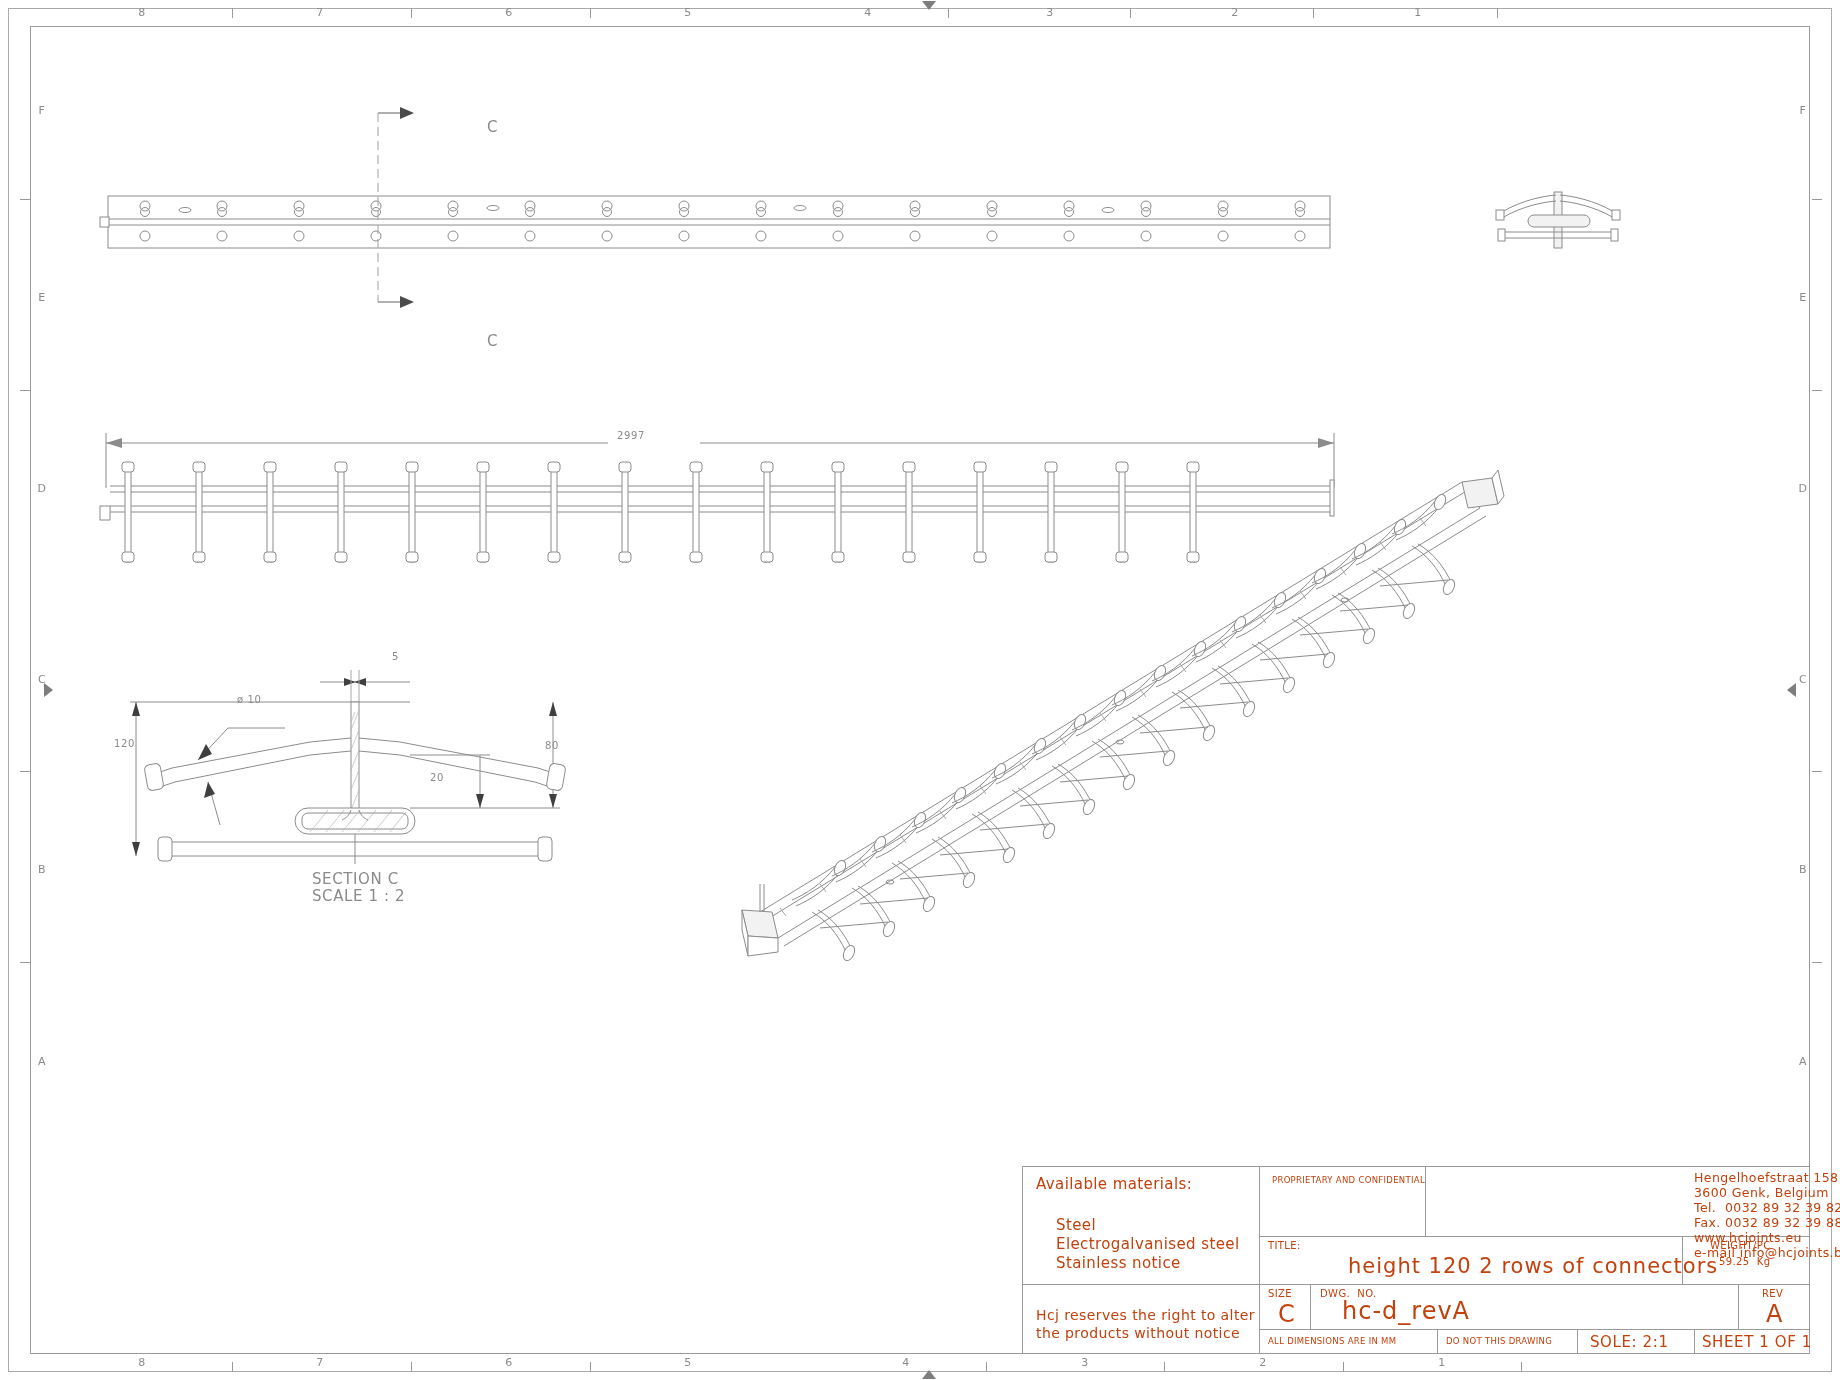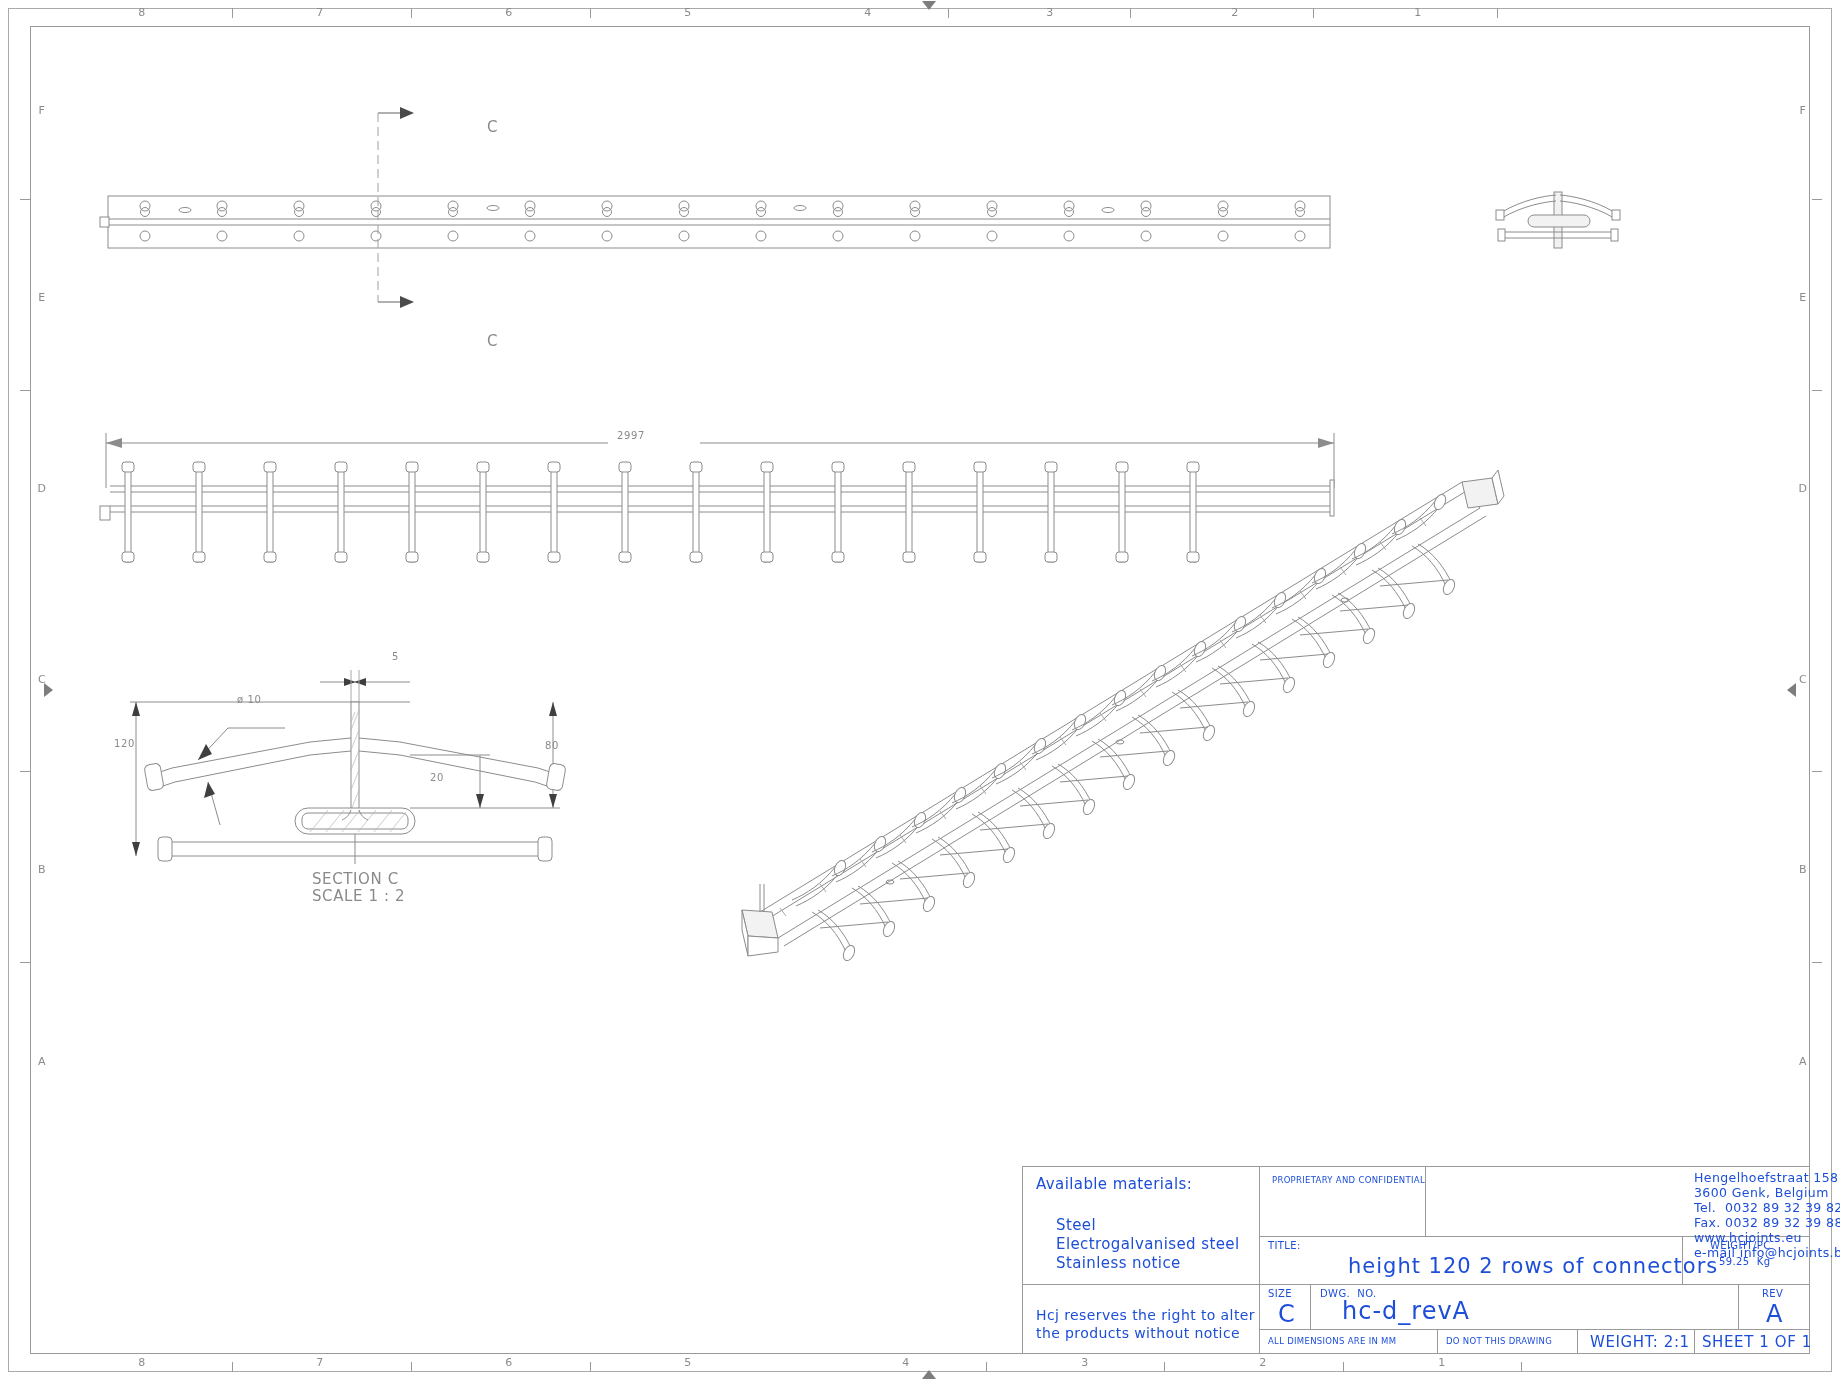--- a/index.html
+++ b/index.html
@@ -85,21 +85,21 @@
     left: 1022px; top: 1166px;
     width: 788px; height: 188px;
     color: #8a8a8a;
   }
   #titleblock .bdr { position: absolute; background: #9a9a9a; }
   #titleblock .bdr.h { height: 1px; }
   #titleblock .bdr.v { width: 1px; }
 
   .tb-txt {
     font-family: "DejaVu Sans", sans-serif;
-    color: #1d4ed8;
+    color: #c2410c;
     white-space: pre;
     letter-spacing: 0.4px;
   }
   .tb-tiny   { font-size: 8.5px; line-height: 11px; letter-spacing: 0.3px; }
   .tb-small  { font-size: 10px;  line-height: 13px; }
   .tb-addr   { font-size: 12.5px; line-height: 15px; }
   .tb-mat    { font-size: 15px;  line-height: 19px; }
   .tb-note   { font-size: 14px;  line-height: 18px; }
   .tb-lblsm  { font-size: 10px; letter-spacing: 0.4px; }
   .tb-title  { font-size: 21px; letter-spacing: 1px; }
@@ -737,17 +737,17 @@
 
     <div class="tb-txt tb-lblsm" style="position:absolute; left:246px; top:122px;">SIZE</div>
     <div class="tb-txt tb-big" style="position:absolute; left:256px; top:134px;">C</div>
     <div class="tb-txt tb-lblsm" style="position:absolute; left:298px; top:122px;">DWG.  NO.</div>
     <div class="tb-txt tb-big" style="position:absolute; left:320px; top:131px;">hc-d_revA</div>
     <div class="tb-txt tb-lblsm" style="position:absolute; left:740px; top:122px;">REV</div>
     <div class="tb-txt tb-big" style="position:absolute; left:744px; top:134px;">A</div>
 
     <div class="tb-txt tb-tiny" style="position:absolute; left:246px; top:170px;">ALL DIMENSIONS ARE IN MM</div>
     <div class="tb-txt tb-tiny" style="position:absolute; left:424px; top:170px;">DO NOT THIS DRAWING</div>
-    <div class="tb-txt tb-med" style="position:absolute; left:568px; top:167px;">WEIGHT: 2:1</div>
+    <div class="tb-txt tb-med" style="position:absolute; left:568px; top:167px;">SOLE: 2:1</div>
     <div class="tb-txt tb-med" style="position:absolute; left:680px; top:167px;">SHEET 1 OF 1</div>
   </div>
 
 </div>
 
 </body></html>

